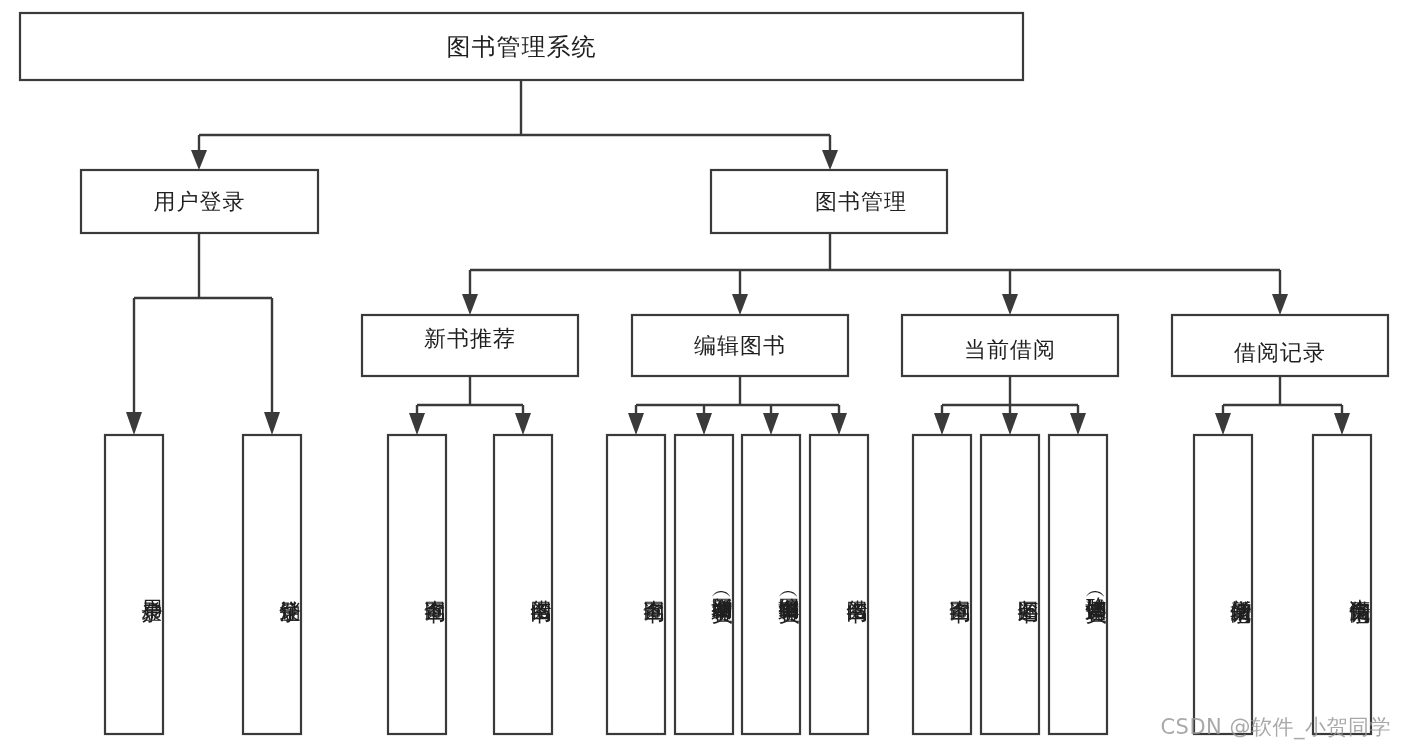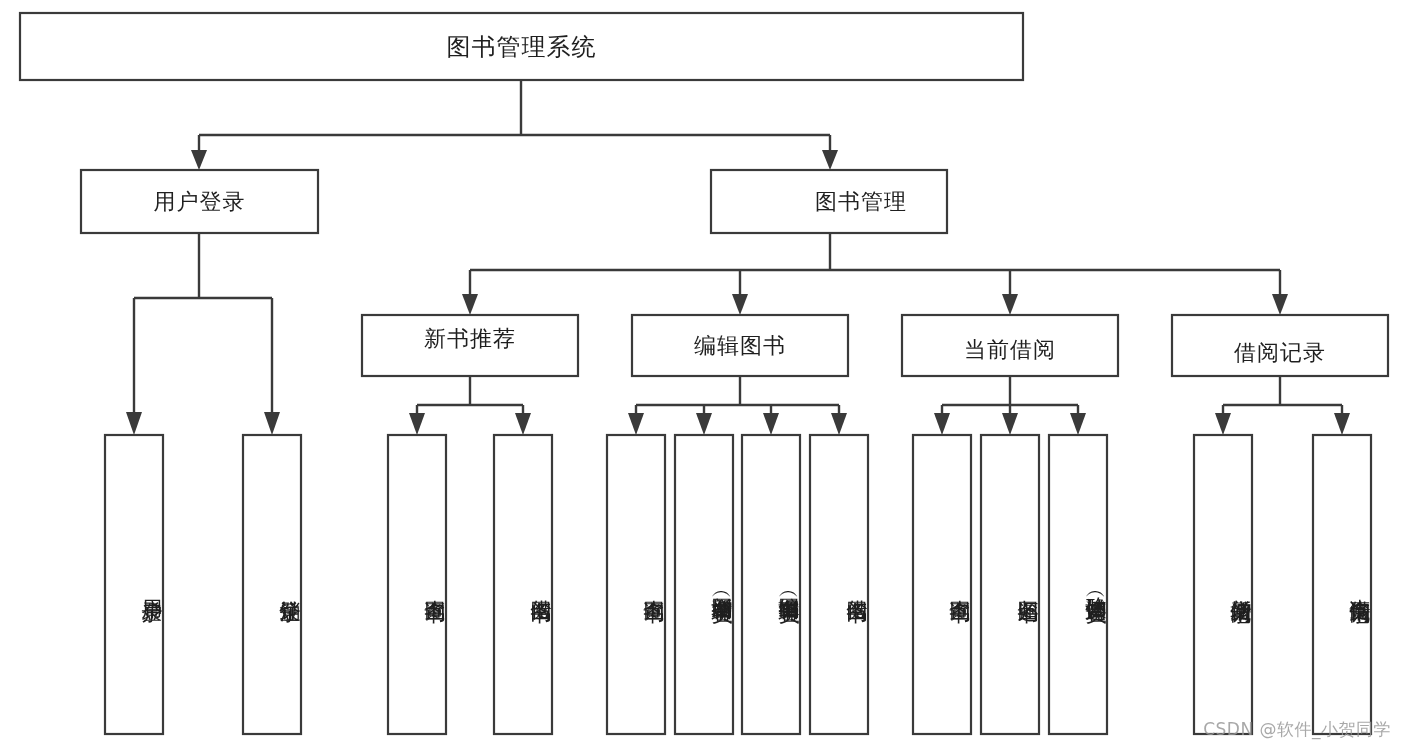--- a/index.html
+++ b/index.html
@@ -67,21 +67,21 @@
     color: #1f1f1f;
     letter-spacing: 1px;
     white-space: nowrap;
     pointer-events: none;
   }
   #watermark {
     position: absolute;
     right: 14px;
     bottom: 6px;
     font-family: "DejaVu Sans", "Liberation Sans", sans-serif;
-    font-size: 17px;
+    font-size: 21px;
     color: #9a9a9a;
     letter-spacing: 0.5px;
     white-space: nowrap;
     opacity: 0.85;
   }
 </style>
 </head>
 <body>
 
 <div id="diagram-root">

